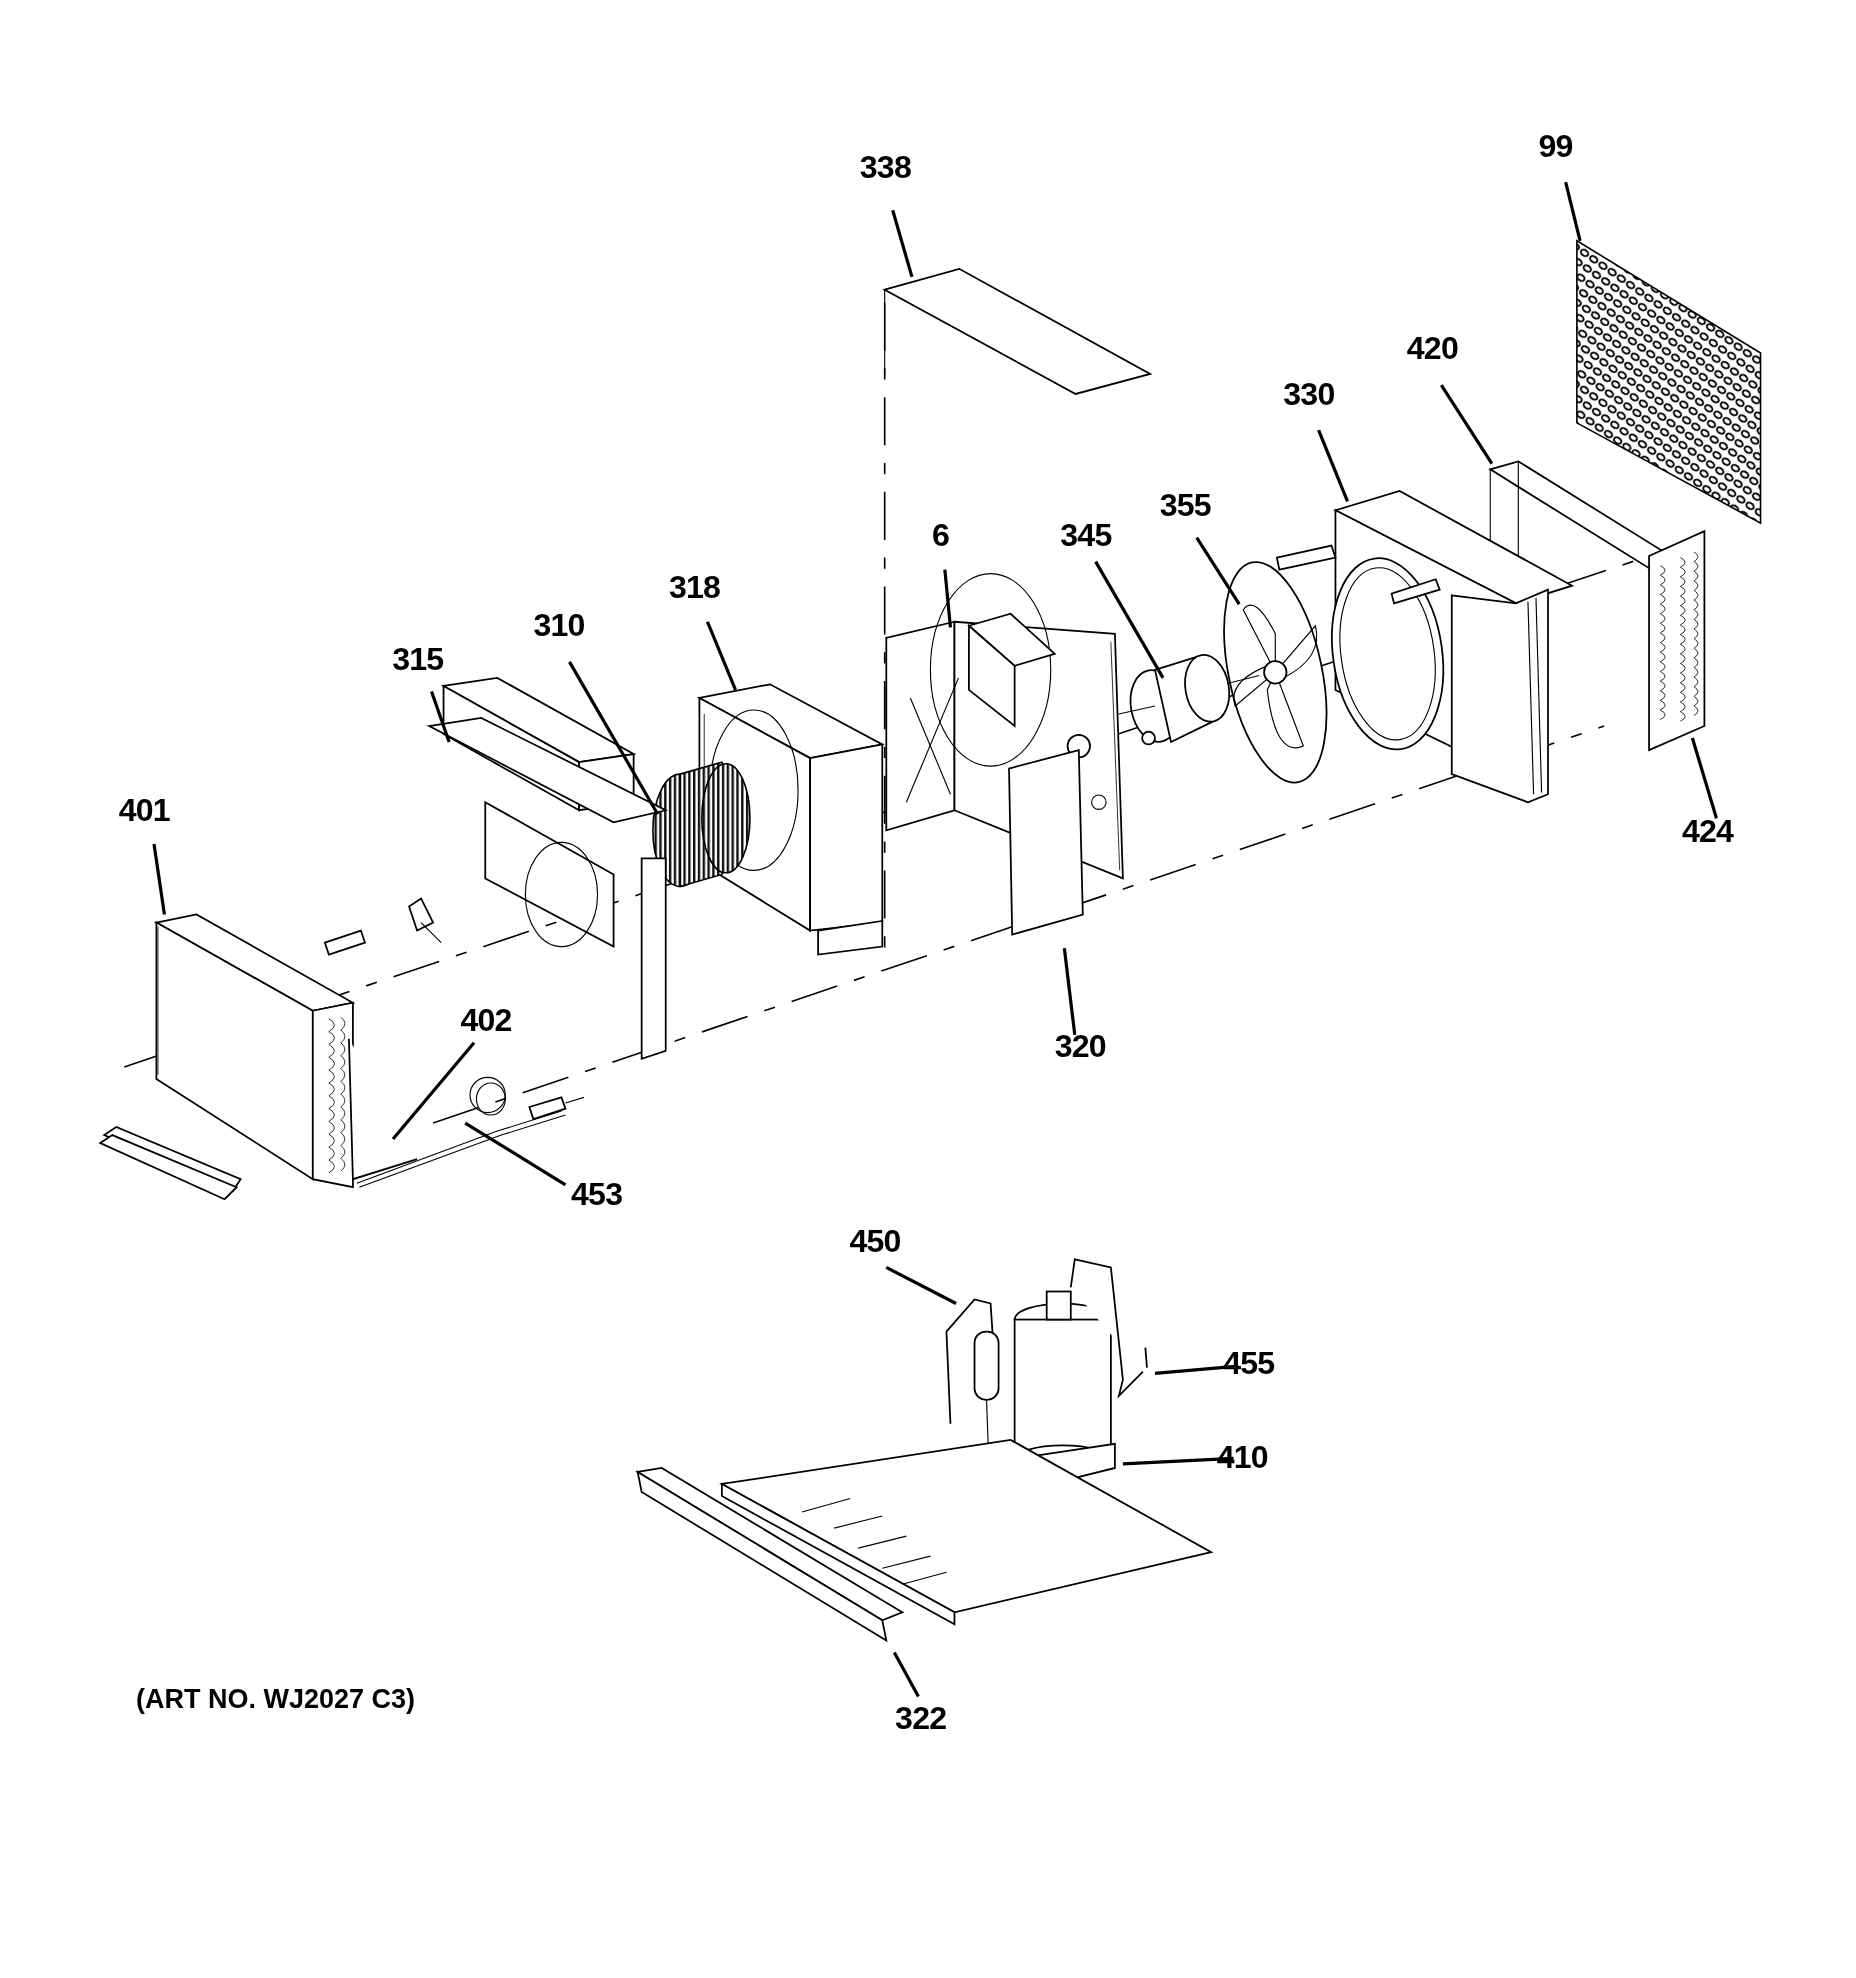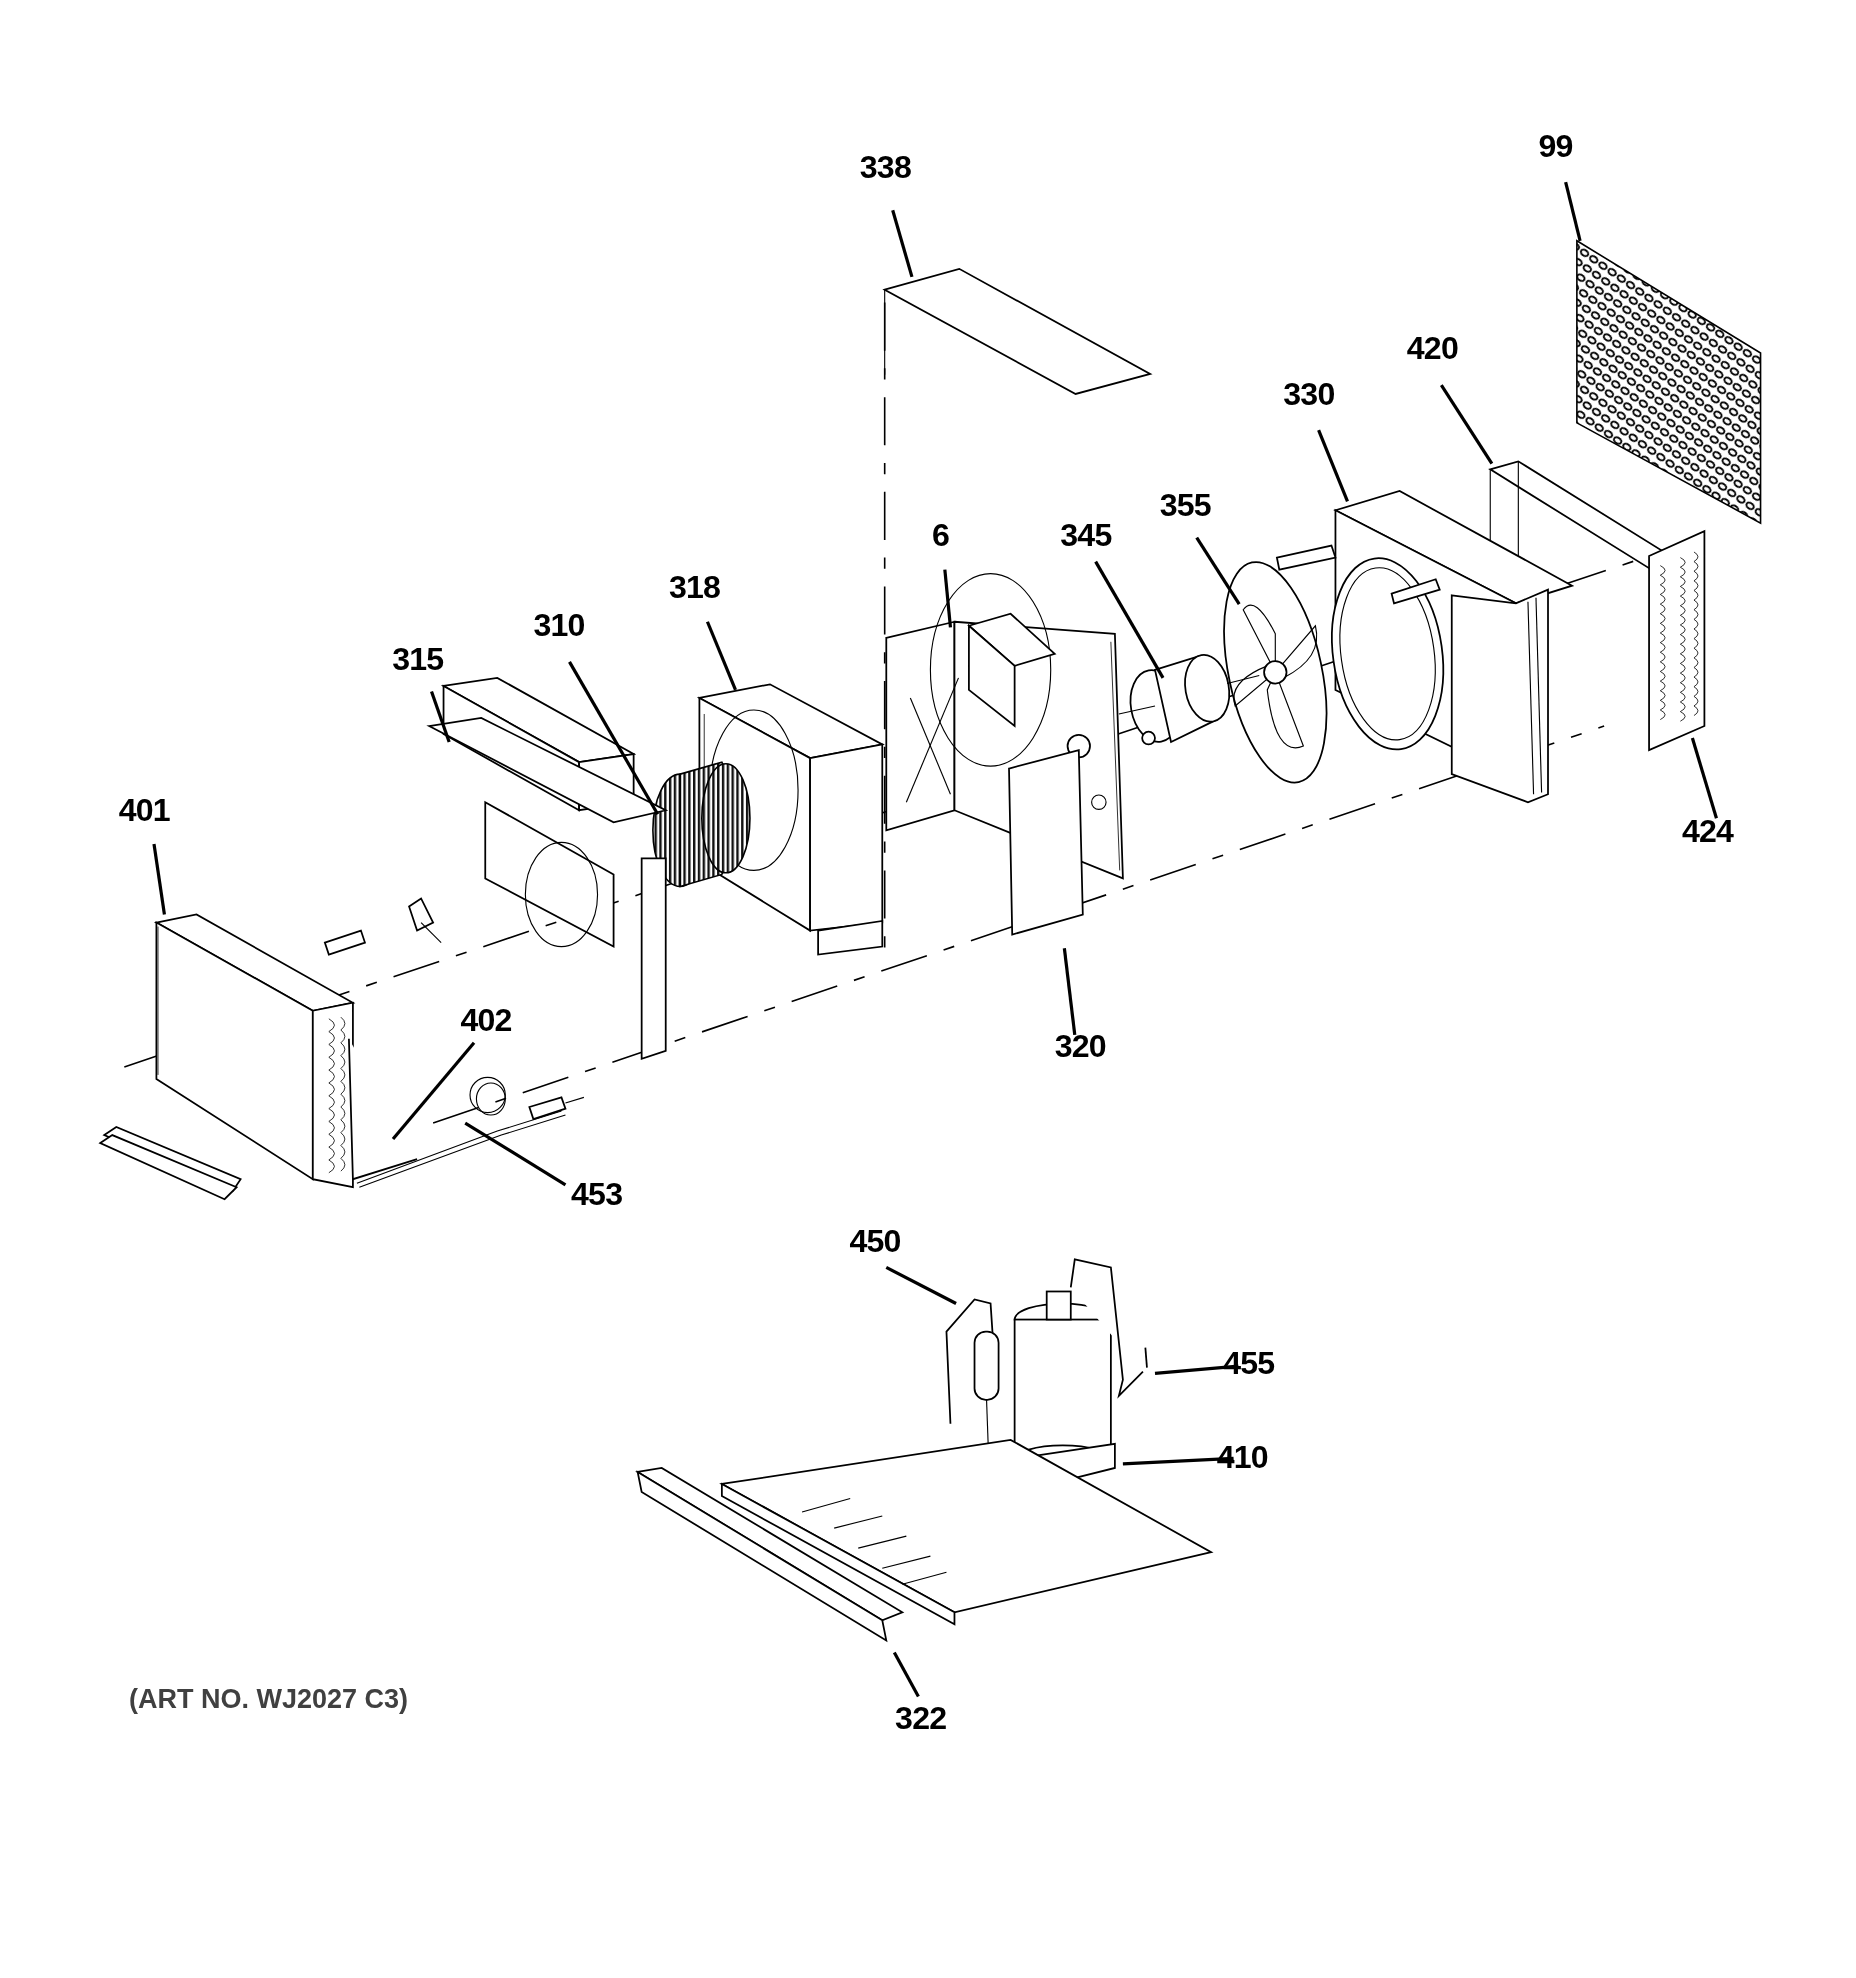--- a/index.html
+++ b/index.html
@@ -6,21 +6,21 @@
   body { width: 1856px; height: 1979px; position: relative; overflow: hidden; font-family: "Liberation Sans", sans-serif; }
   #diagram { position: absolute; left: 0; top: 0; width: 1856px; height: 1979px; }
   .callout { font-family: "Liberation Sans", sans-serif; font-weight: bold; font-size: 40px; fill: #000; letter-spacing: -1px; }
   .leader { stroke: #000; stroke-width: 4; fill: none; }
   .part { stroke: #000; stroke-width: 2.2; fill: #fff; }
   .thin { stroke: #000; stroke-width: 1.4; fill: none; }
   .dash { stroke: #000; stroke-width: 2; fill: none; stroke-dasharray: 60 22 14 22; }
   .mesh { fill: url(#meshPattern); stroke: #000; stroke-width: 2; }
   .fine { stroke: #000; stroke-width: 1; fill: none; }
   .dark { fill: #111; stroke: #000; stroke-width: 1; }
-  #art-no { position: absolute; left: 129px; top: 1684px; font-weight: bold; font-size: 27px; color: #404040; font-family: "Liberation Sans", sans-serif; }
+  #art-no { position: absolute; left: 136px; top: 1684px; font-weight: bold; font-size: 27px; color: #000000; font-family: "Liberation Sans", sans-serif; }
 </style>
 </head>
 <body>
 
 <svg id="diagram" viewBox="0 0 2314 2467" xmlns="http://www.w3.org/2000/svg">
   <defs>
     <pattern id="meshPattern" width="14" height="14" patternUnits="userSpaceOnUse" patternTransform="rotate(35)">
       <rect width="14" height="14" fill="#fff"></rect>
       <ellipse cx="7" cy="7" rx="5" ry="3.4" fill="none" stroke="#000" stroke-width="2.4"></ellipse>
     </pattern>

